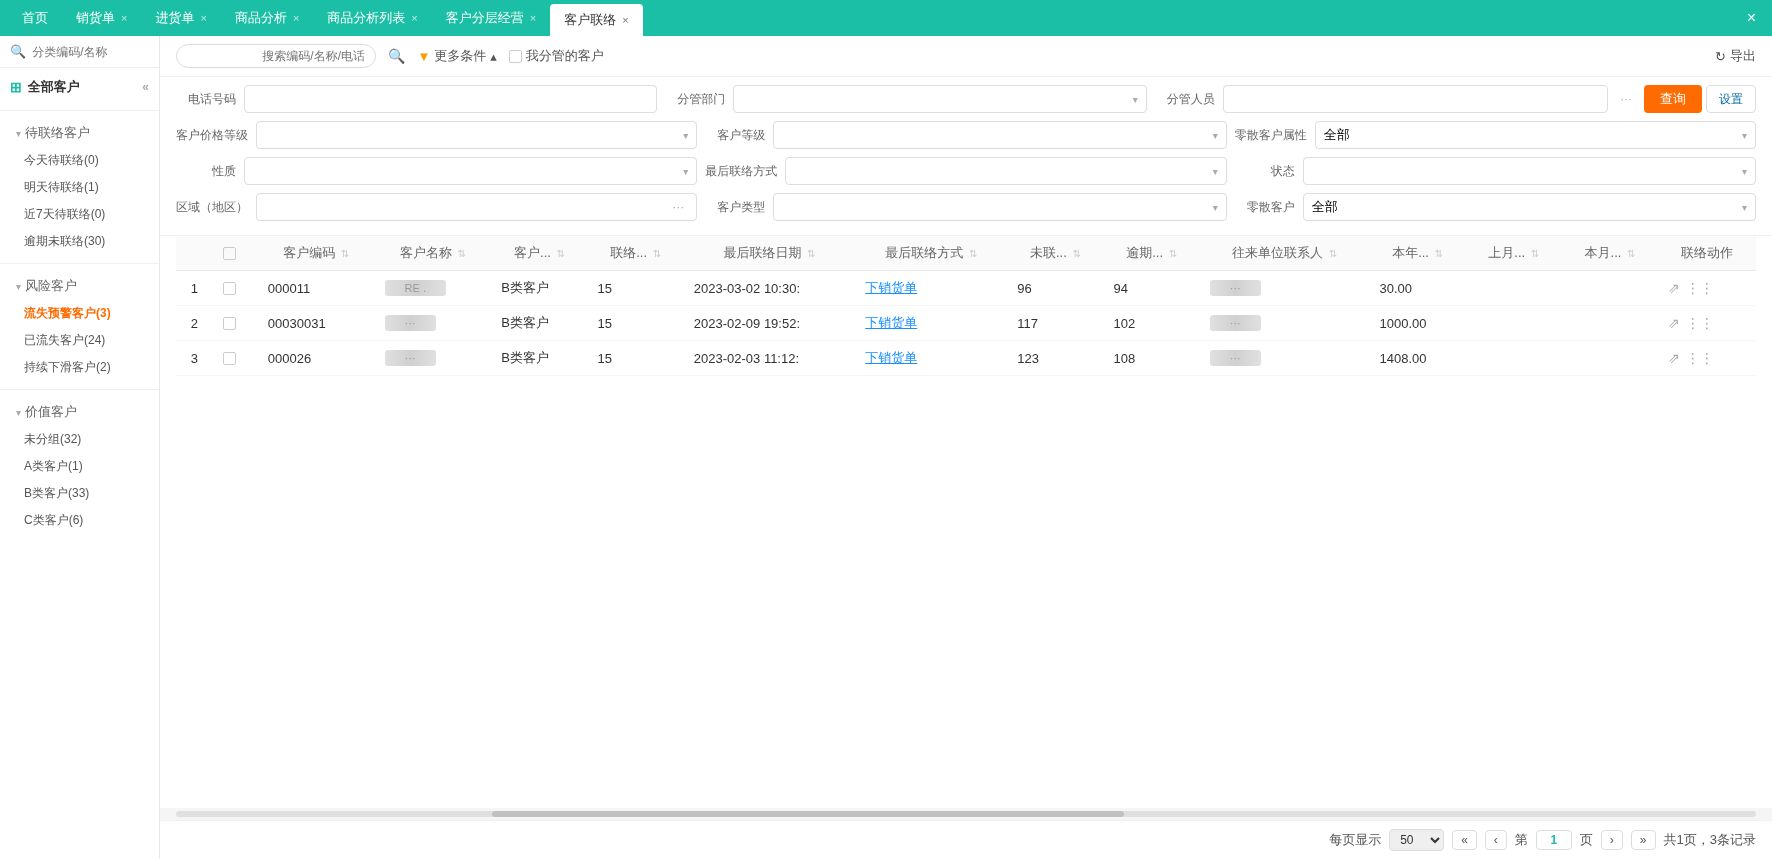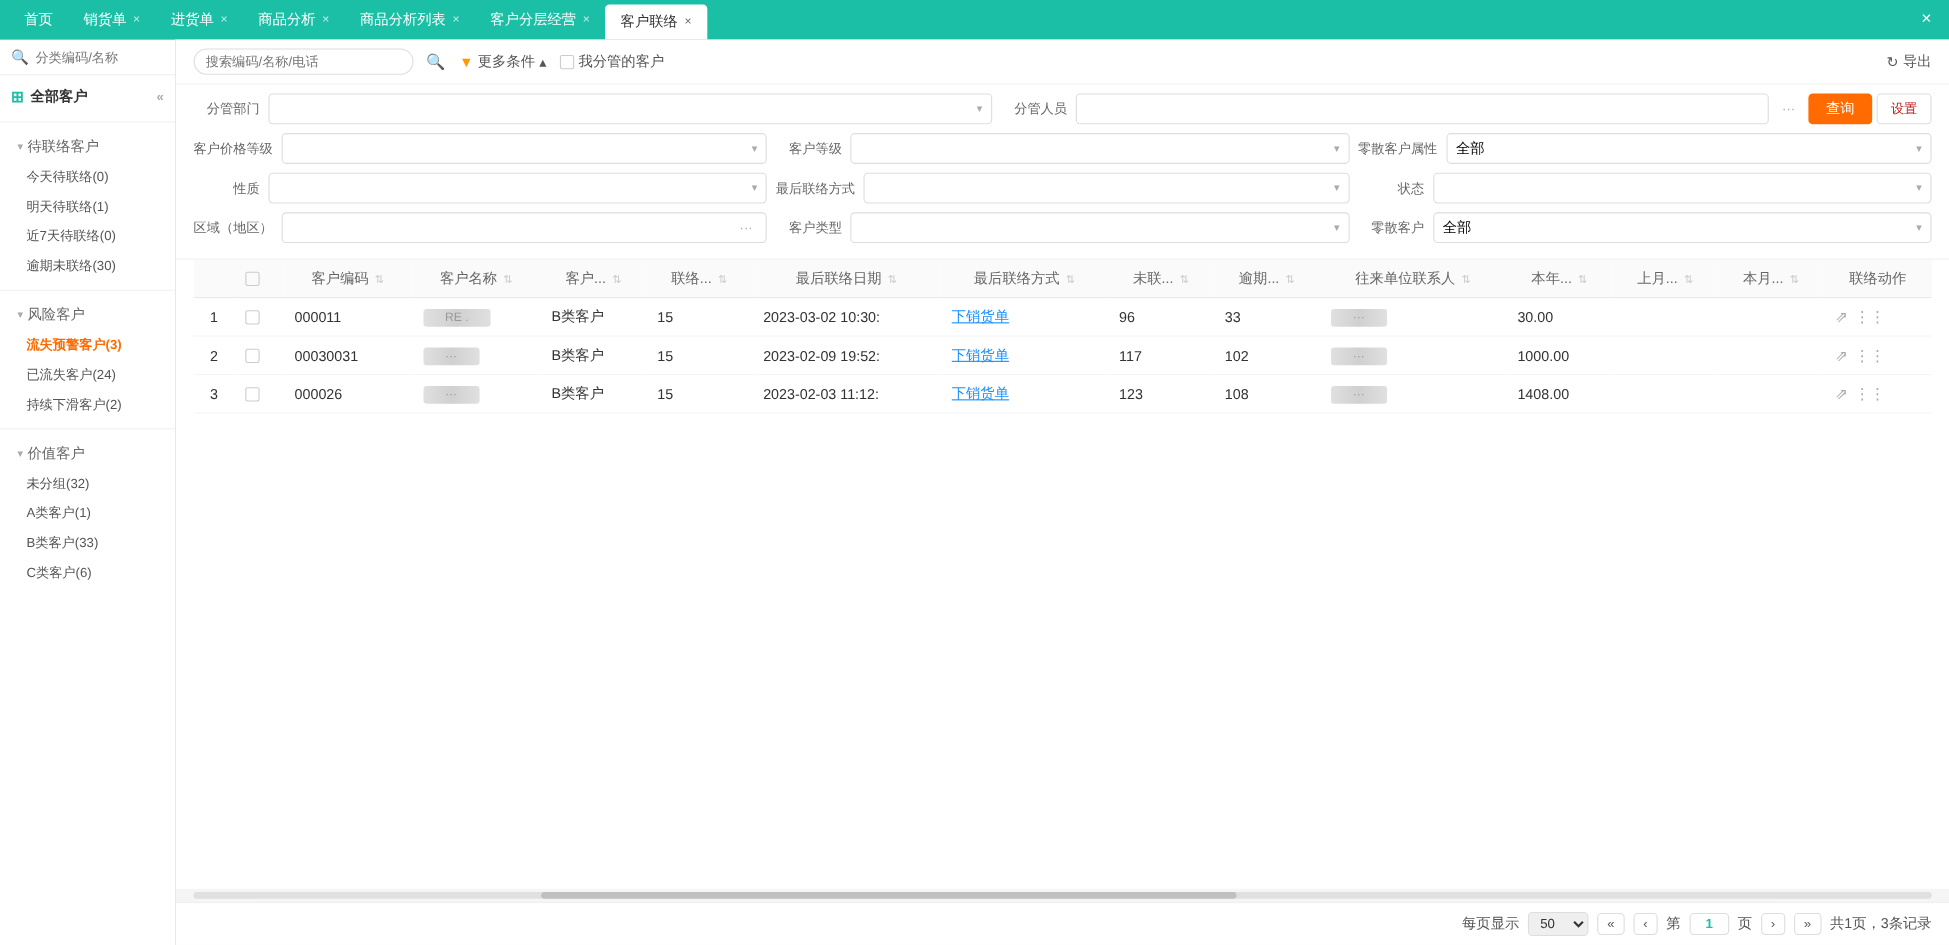--- a/index.html
+++ b/index.html
@@ -137,20 +137,21 @@
       gap: 12px;
     }
     .filter-search-input {
       border: 1px solid #ddd;
       border-radius: 12px;
       padding: 4px 10px;
       width: 200px;
       font-size: 12px;
       outline: none;
       color: #999;
+      text-align: right;
     }
     .filter-search-btn {
       background: none;
       border: none;
       cursor: pointer;
       color: #1abfa5;
       font-size: 14px;
     }
     .more-conditions {
       display: flex;
@@ -242,21 +243,21 @@
       background: #ff6b00;
       color: white;
       border: none;
       border-radius: 4px;
       padding: 5px 16px;
       cursor: pointer;
       font-size: 13px;
     }
     .settings-btn {
       background: white;
-      color: #b91c1c;
+      color: #0369a1;
       border: 1px solid #ddd;
       border-radius: 4px;
       padding: 4px 12px;
       cursor: pointer;
       font-size: 12px;
     }
 
     
     .table-container {
       flex: 1;
@@ -478,20 +479,24 @@
       <button class="export-btn">
         <span>↻</span>
         <span>导出</span>
       </button>
     </div>
 
     <div class="filter-panel">
 
       <div class="filter-row">
         <div class="filter-field">
+          <span class="filter-label">电话号码</span>
+          <input class="filter-input" type="text" style="">
+        </div>
+        <div class="filter-field">
           <span class="filter-label">分管部门</span>
           <div class="filter-select">
             <span></span>
             <span class="arrow">▾</span>
           </div>
         </div>
         <div class="filter-field">
           <span class="filter-label">分管人员</span>
           <div class="filter-select">
             <span></span>
@@ -650,21 +655,21 @@
             <td>
               <span class="td-blurred">RE .</span>
             </td>
             <td>B类客户</td>
             <td>15</td>
             <td>2023-03-02 10:30:</td>
             <td>
               <span class="td-link">下销货单</span>
             </td>
             <td>96</td>
-            <td>33</td>
+            <td>94</td>
             <td>
               <span class="td-blurred">···</span>
             </td>
             <td>30.00</td>
             <td></td>
             <td></td>
             <td>
               <div class="action-icons">
                 <span class="action-icon">⇗</span>
                 <span class="action-icon">⋮⋮</span>

